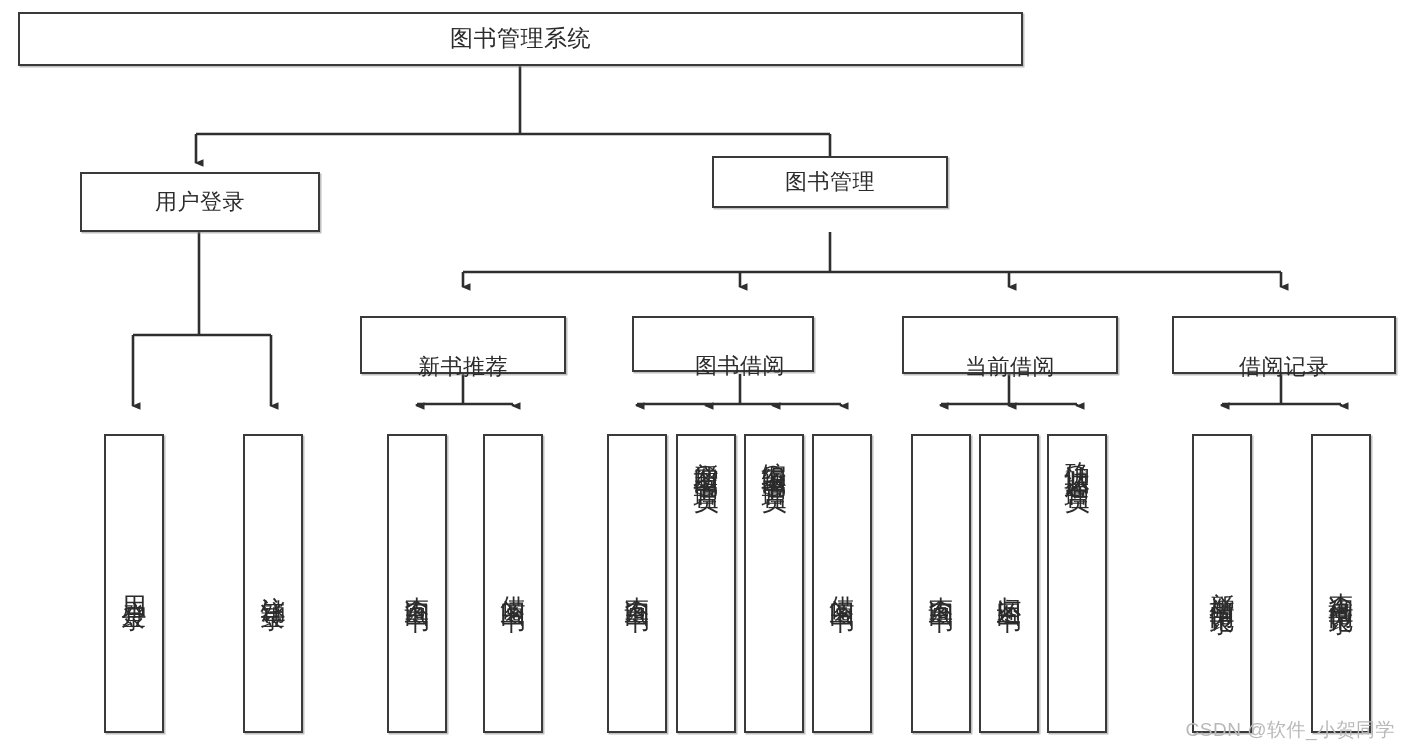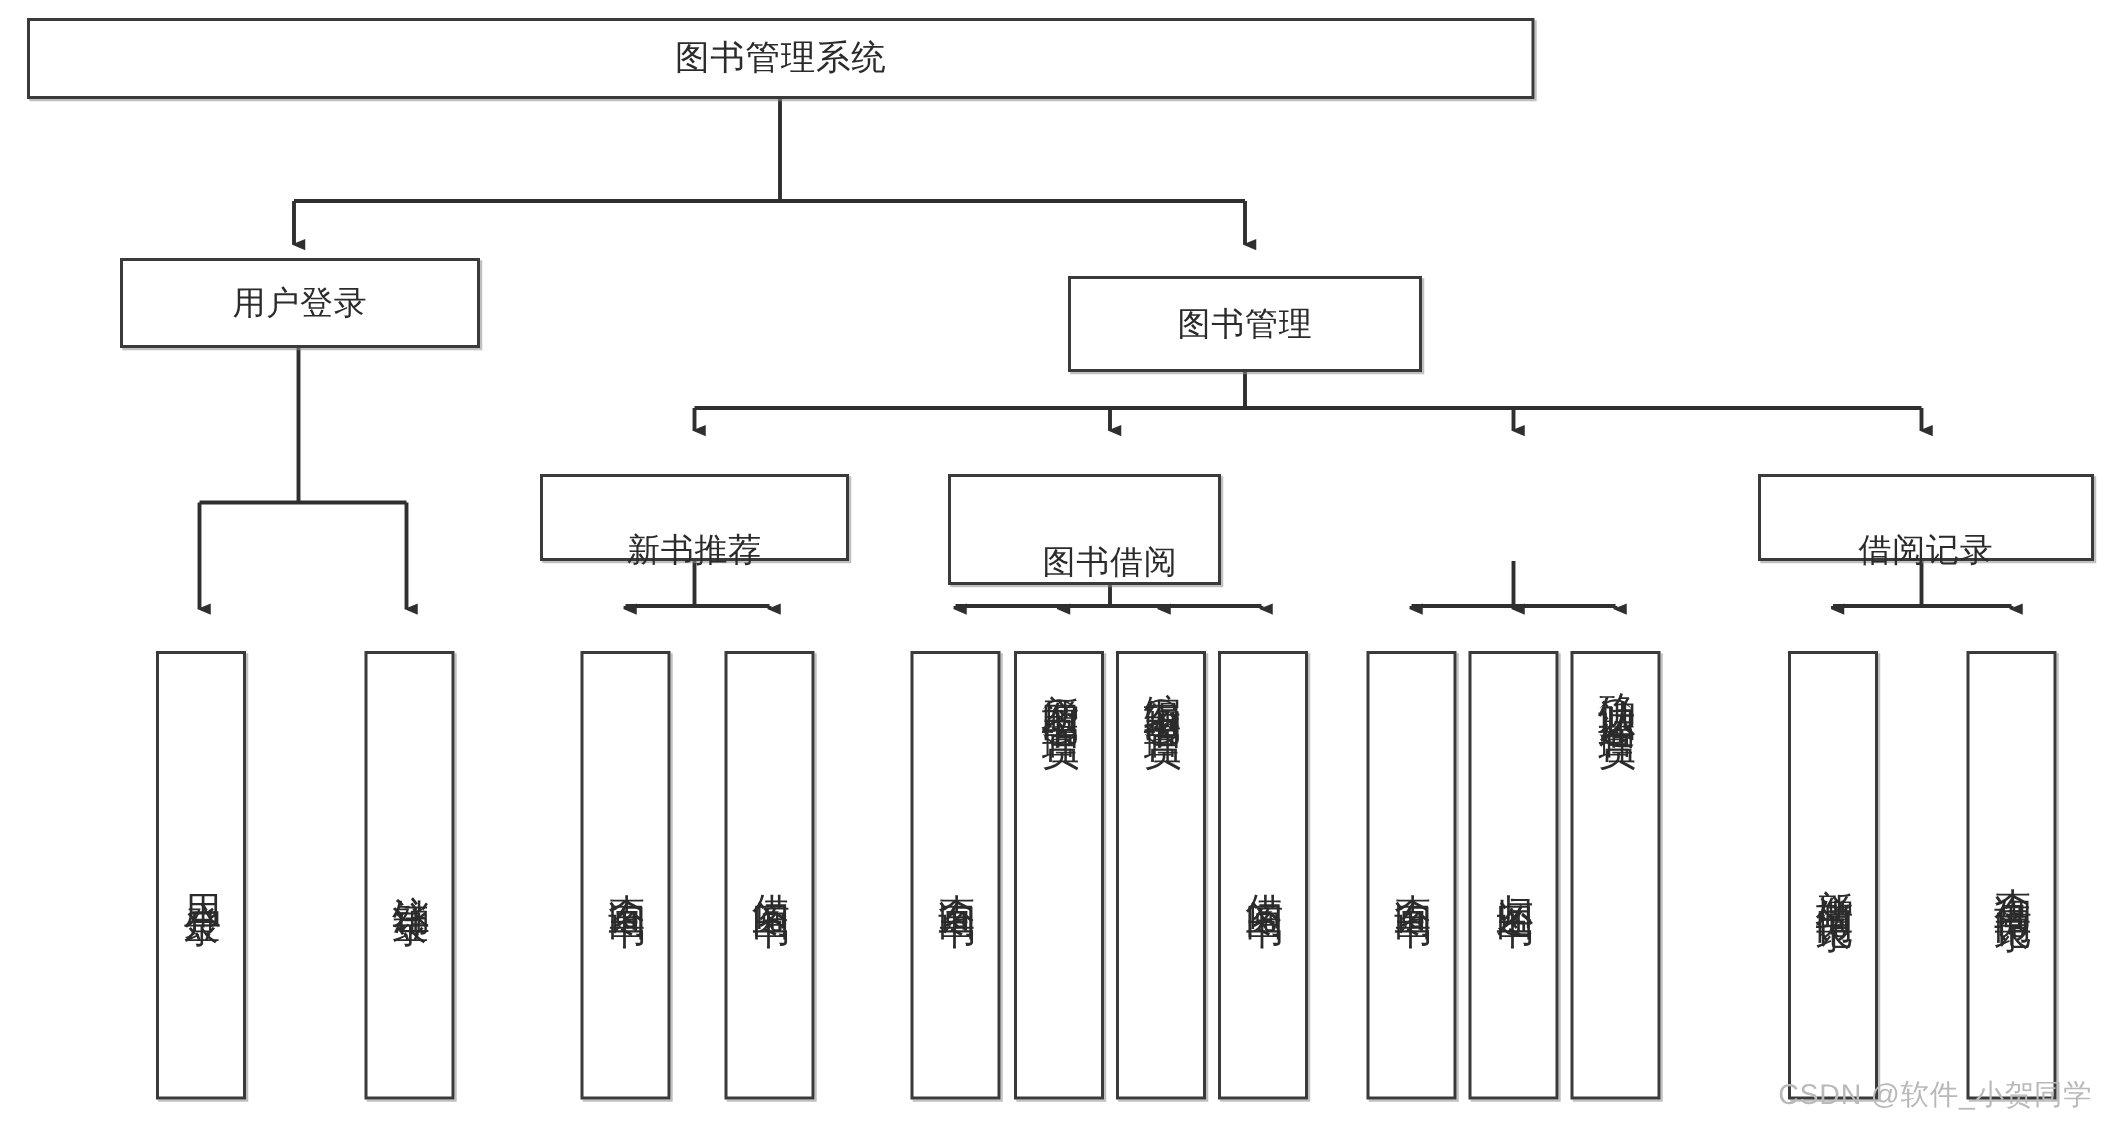--- a/index.html
+++ b/index.html
@@ -110,32 +110,35 @@
   </svg>
 
   <div class="node-box lvl0" style="left:18px;top:12px;width:1005px;height:54px;">
     <span class="node-label">图书管理系统</span>
   </div>
 
   <div class="node-box lvl1" style="left:80px;top:172px;width:240px;height:60px;">
     <span class="node-label">用户登录</span>
   </div>
 
-  <div class="node-box lvl1" style="left:712px;top:184px;width:236px;height:64px;">
+  <div class="node-box lvl1" style="left:712px;top:156px;width:236px;height:52px;">
     <span class="node-label">图书管理</span>
   </div>
 
   <div class="node-box lvl2" style="left:360px;top:316px;width:206px;height:58px;">
     <span class="node-label">新书推荐</span>
   </div>
 
-  <div class="node-box lvl2" style="left:632px;top:316px;width:182px;height:74px;padding-left:34px;">
+  <div class="node-box lvl2" style="left:632px;top:316px;width:182px;height:56px;padding-left:34px;">
     <span class="node-label">图书借阅</span>
   </div>
 
+  <div class="node-box lvl2" style="left:902px;top:316px;width:216px;height:58px;">
+    <span class="node-label">当前借阅</span>
+  </div>
 
   <div class="node-box lvl2" style="left:1172px;top:316px;width:224px;height:58px;">
     <span class="node-label">借阅记录</span>
   </div>
 
   <div class="node-box vert mid" style="left:104px;top:434px;width:60px;height:299px;">
     <span class="node-label">用户登录</span>
   </div>
 
   <div class="node-box vert mid" style="left:243px;top:434px;width:60px;height:299px;">

